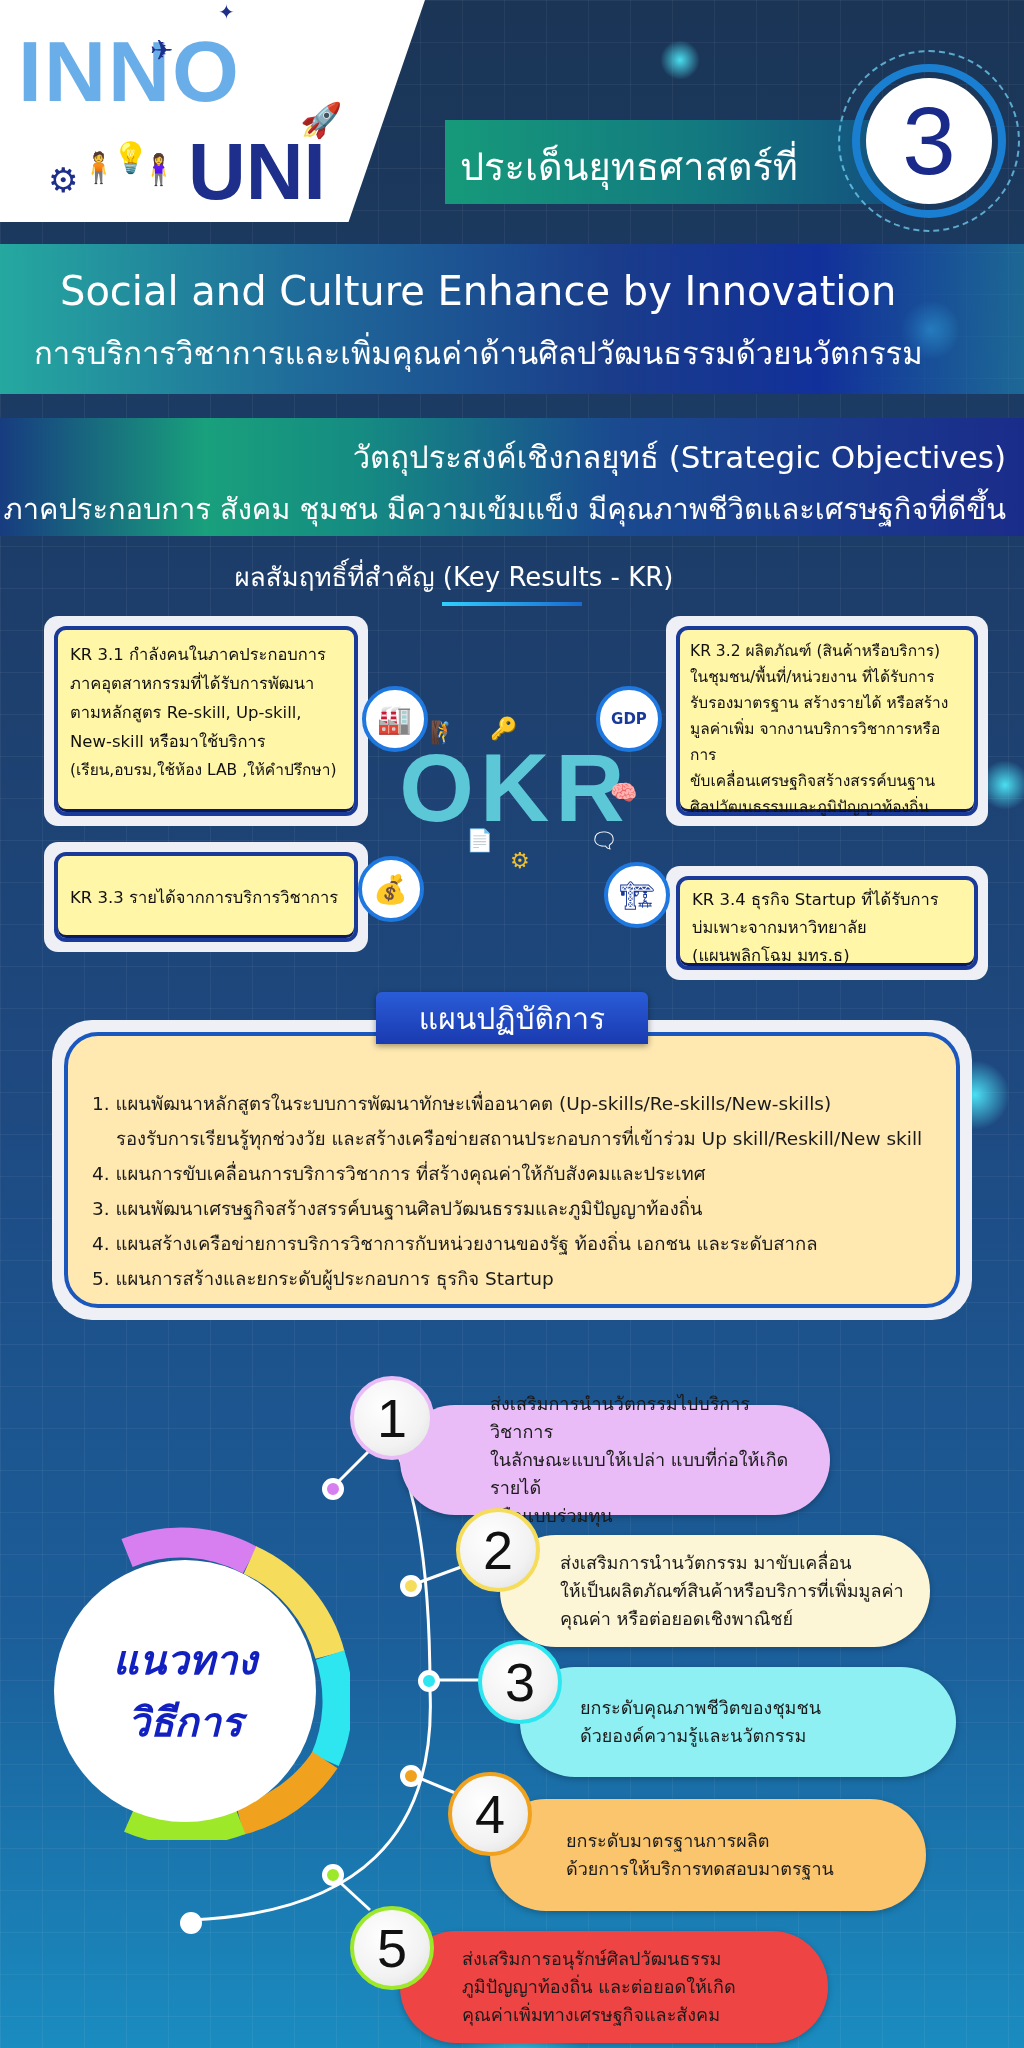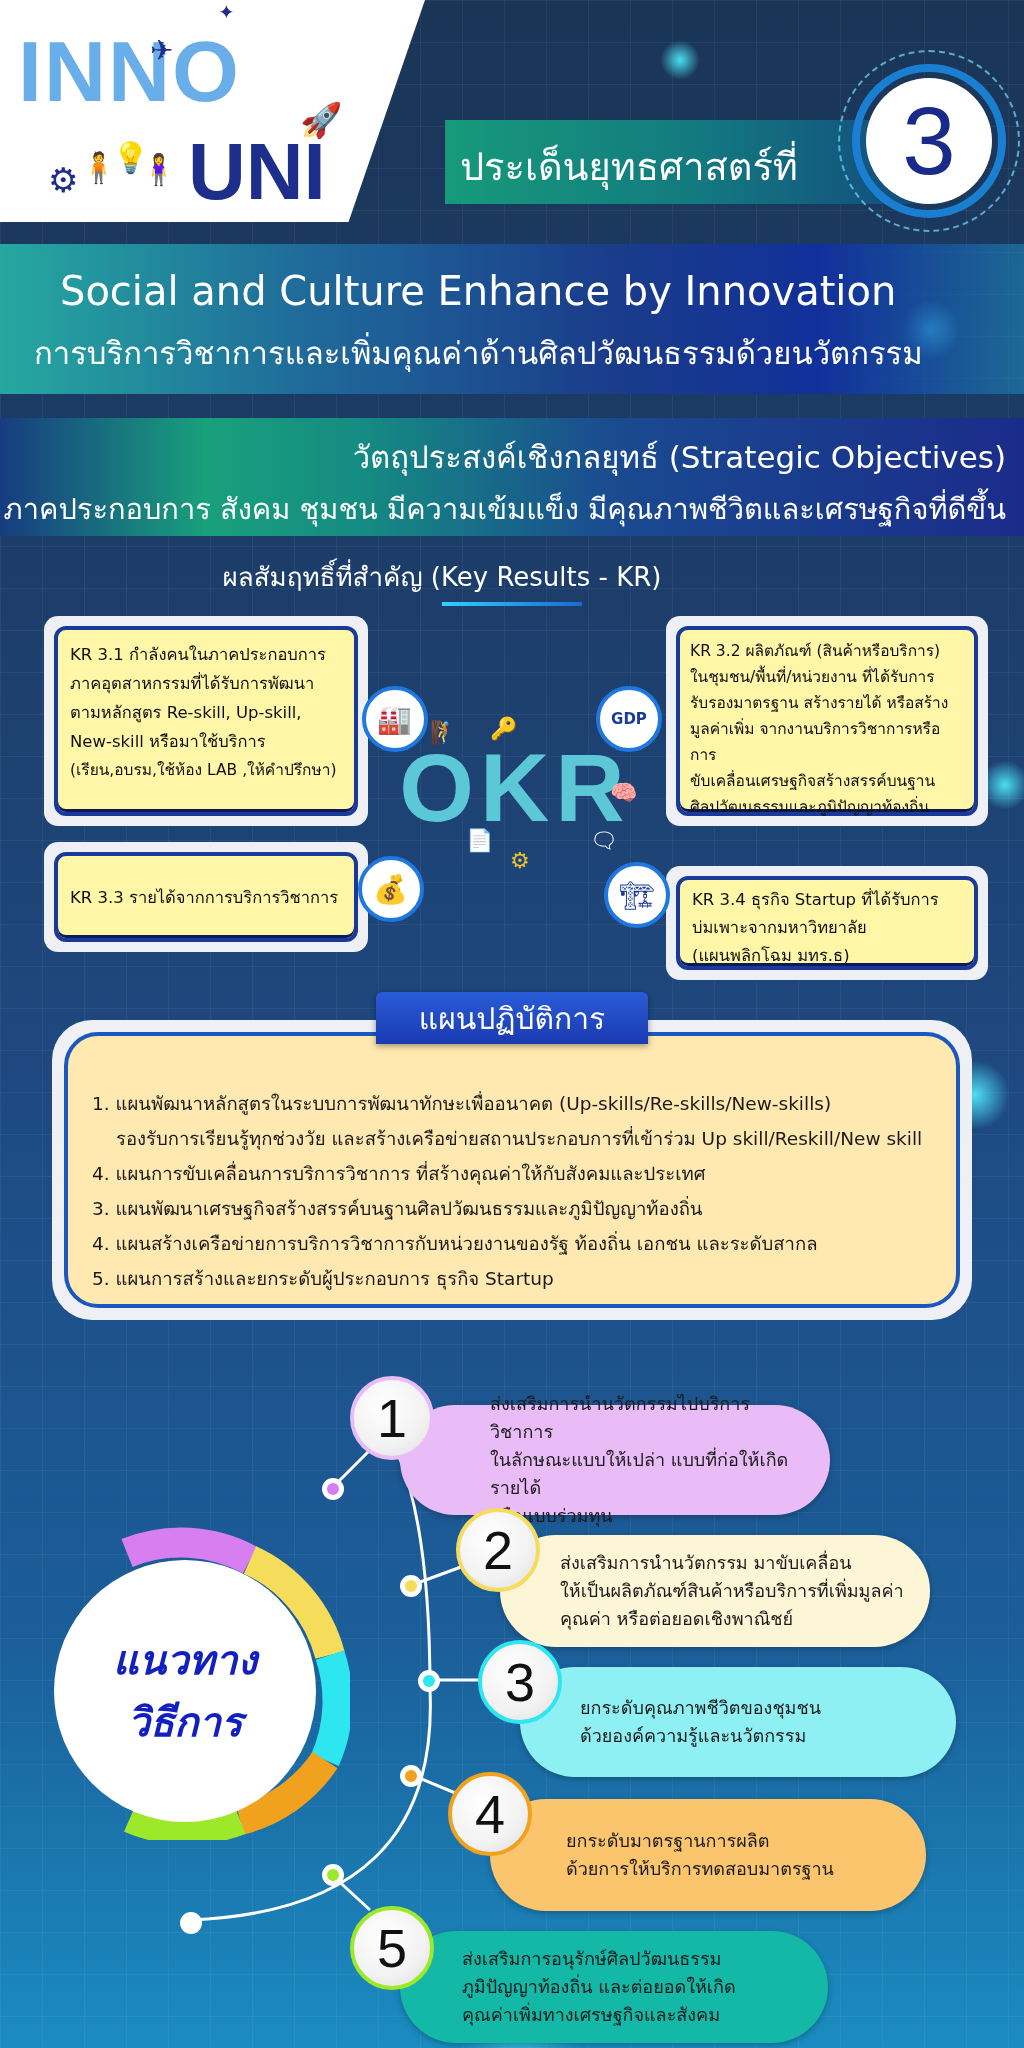--- a/index.html
+++ b/index.html
@@ -50,21 +50,21 @@
   }
   .title-en { position: absolute; left: 34px; top: 268px; font-size: 40px; color: #fff; white-space: nowrap; margin-left: 26px; }
   .title-th { position: absolute; left: 34px; top: 328px; font-size: 31px; color: #fff; white-space: nowrap; }
 
   .obj-band {
     position: absolute; left: 0; top: 418px; width: 1024px; height: 118px;
     background: linear-gradient(90deg, #173c80 0%, #19a07c 20%, #158c82 35%, #1a4a90 60%, #1a2c8a 100%);
   }
   .obj-title { position: absolute; right: 18px; top: 432px; font-size: 31px; color: #fff; white-space: nowrap; }
   .obj-desc { position: absolute; right: 18px; top: 486px; font-size: 29px; color: #fff; white-space: nowrap; }
-  .kr-heading { position: absolute; left: 0; width: 884px; top: 556px; text-align: center; font-size: 26px; color: #fff; }
+  .kr-heading { position: absolute; left: 12px; width: 884px; top: 556px; text-align: center; font-size: 26px; color: #fff; }
   .kr-underline { position: absolute; left: 442px; top: 602px; width: 140px; height: 4px; background: linear-gradient(90deg, #30d0ff, #1a6ad0); }
 
   
   .kr-card { position: absolute; background: #eef0f6; border-radius: 14px; padding: 10px; }
   .kr-inner {
     width: 100%; height: 100%; background: #fff6a8; border: 4px solid #1a3a9a; border-radius: 12px;
     padding: 10px 12px; color: #111; font-size: 16.5px; line-height: 29px;
     box-shadow: inset 0 -3px 0 #0d1a5a;
   }
   .kr-inner.center { display: flex; align-items: center; }
@@ -272,20 +272,20 @@
 <div class="num-circle" style="left:478px;top:1640px;border-color:#2de6f0;">3</div>
 
 <div class="pill" style="left:490px;top:1758px;width:436px;height:112px;background:#fbc56e;padding-left:76px;">
   <div>
     <div>ยกระดับมาตรฐานการผลิต</div>
     <div>ด้วยการให้บริการทดสอบมาตรฐาน</div>
   </div>
 </div>
 <div class="num-circle" style="left:448px;top:1772px;border-color:#f0a21e;">4</div>
 
-<div class="pill" style="left:400px;top:1890px;width:428px;height:112px;background:#14b8a6;padding-left:62px;">
+<div class="pill" style="left:400px;top:1890px;width:428px;height:112px;background:#ef4444;padding-left:62px;">
   <div>
     <div>ส่งเสริมการอนุรักษ์ศิลปวัฒนธรรม</div>
     <div>ภูมิปัญญาท้องถิ่น และต่อยอดให้เกิด</div>
     <div>คุณค่าเพิ่มทางเศรษฐกิจและสังคม</div>
   </div>
 </div>
 <div class="num-circle" style="left:350px;top:1906px;border-color:#9ee82a;">5</div>
 
 </body></html>

